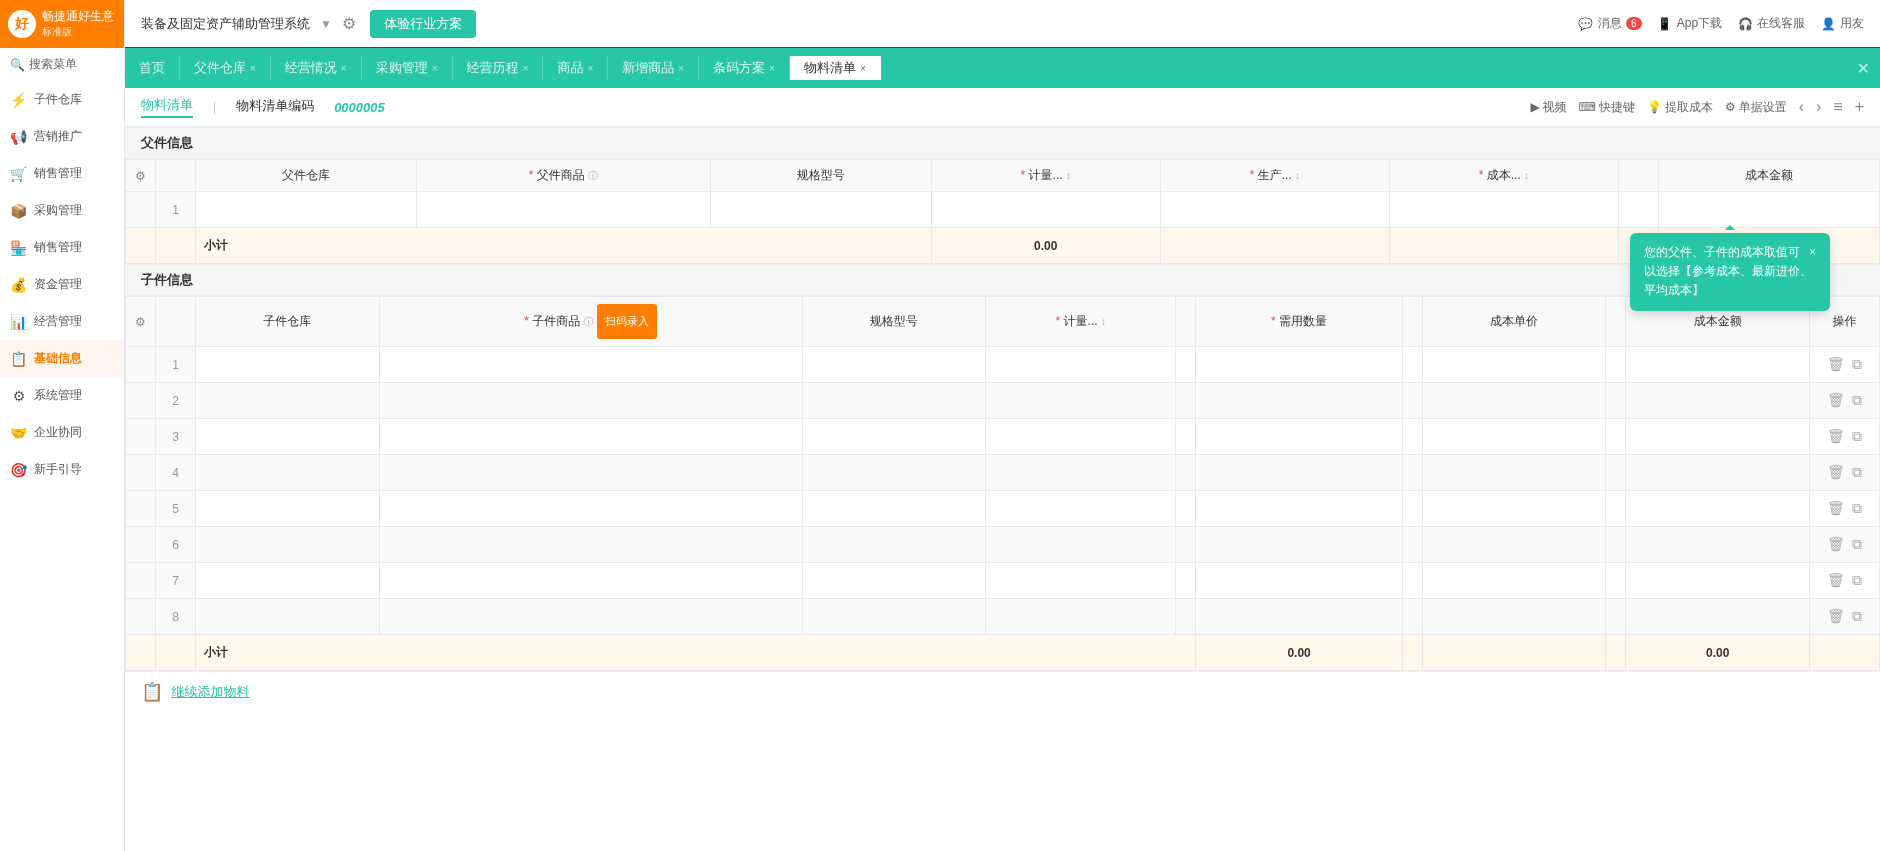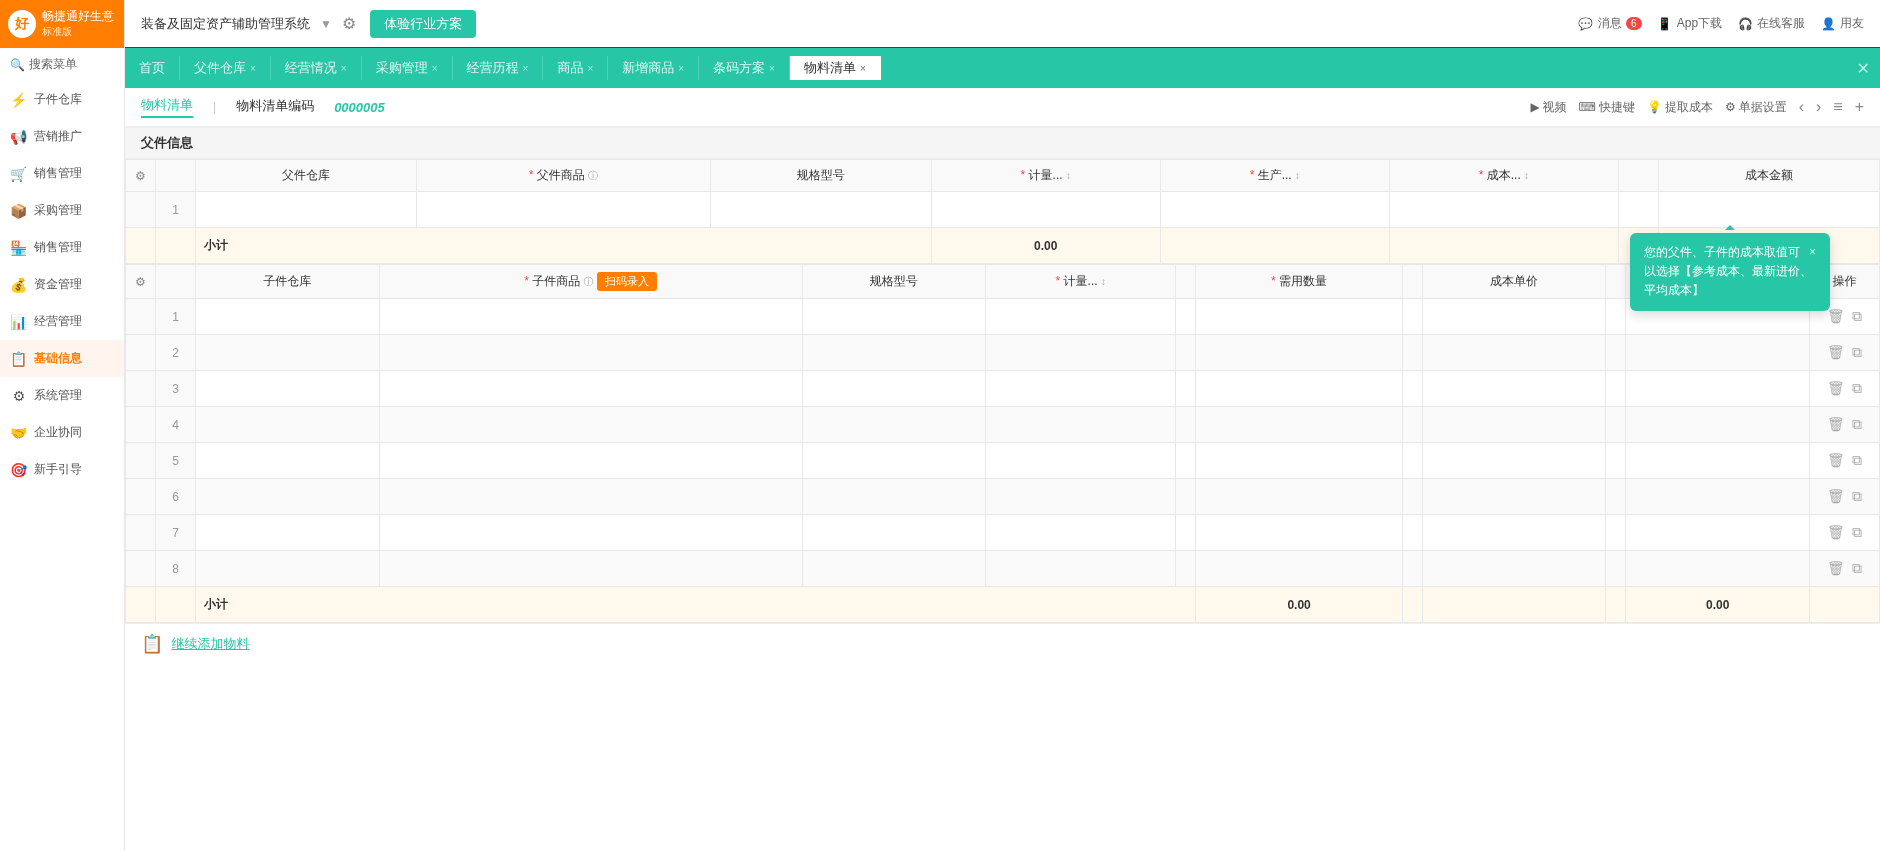--- a/index.html
+++ b/index.html
@@ -195,21 +195,21 @@
       color: #333;
     }
     .required-star { color: #f04848; }
     .col-num { width: 40px; background: #f9f9f9; color: #999; }
     .col-ops { width: 70px; }
     .scan-btn {
       background: #ff7d00;
       color: #fff;
       border: none;
       border-radius: 3px;
-      padding: 2px 8px;
+      padding: 10px 8px;
       font-size: 11px;
       cursor: pointer;
     }
     .gear-col { width: 30px; background: #f9f9f9; text-align: center; color: #888; cursor: pointer; }
     .op-icon { color: #aaa; cursor: pointer; font-size: 14px; margin: 0 2px; }
 
     
     .tooltip-box {
       position: absolute;
       top: 145px;
@@ -459,20 +459,21 @@
             <td>0.00</td>
             <td></td>
             <td></td>
             <td></td>
             <td>0.00</td>
           </tr>
         </tbody>
       </table>
     </div>
 
+    <div class="section-title">子件信息</div>
     <div class="table-wrap">
       <table>
         <thead>
           <tr>
             <th class="gear-col">⚙</th>
             <th style="width:40px;"></th>
             <th>子件仓库</th>
             <th>
               <span class="required-star">*</span>
               <span>子件商品</span>

